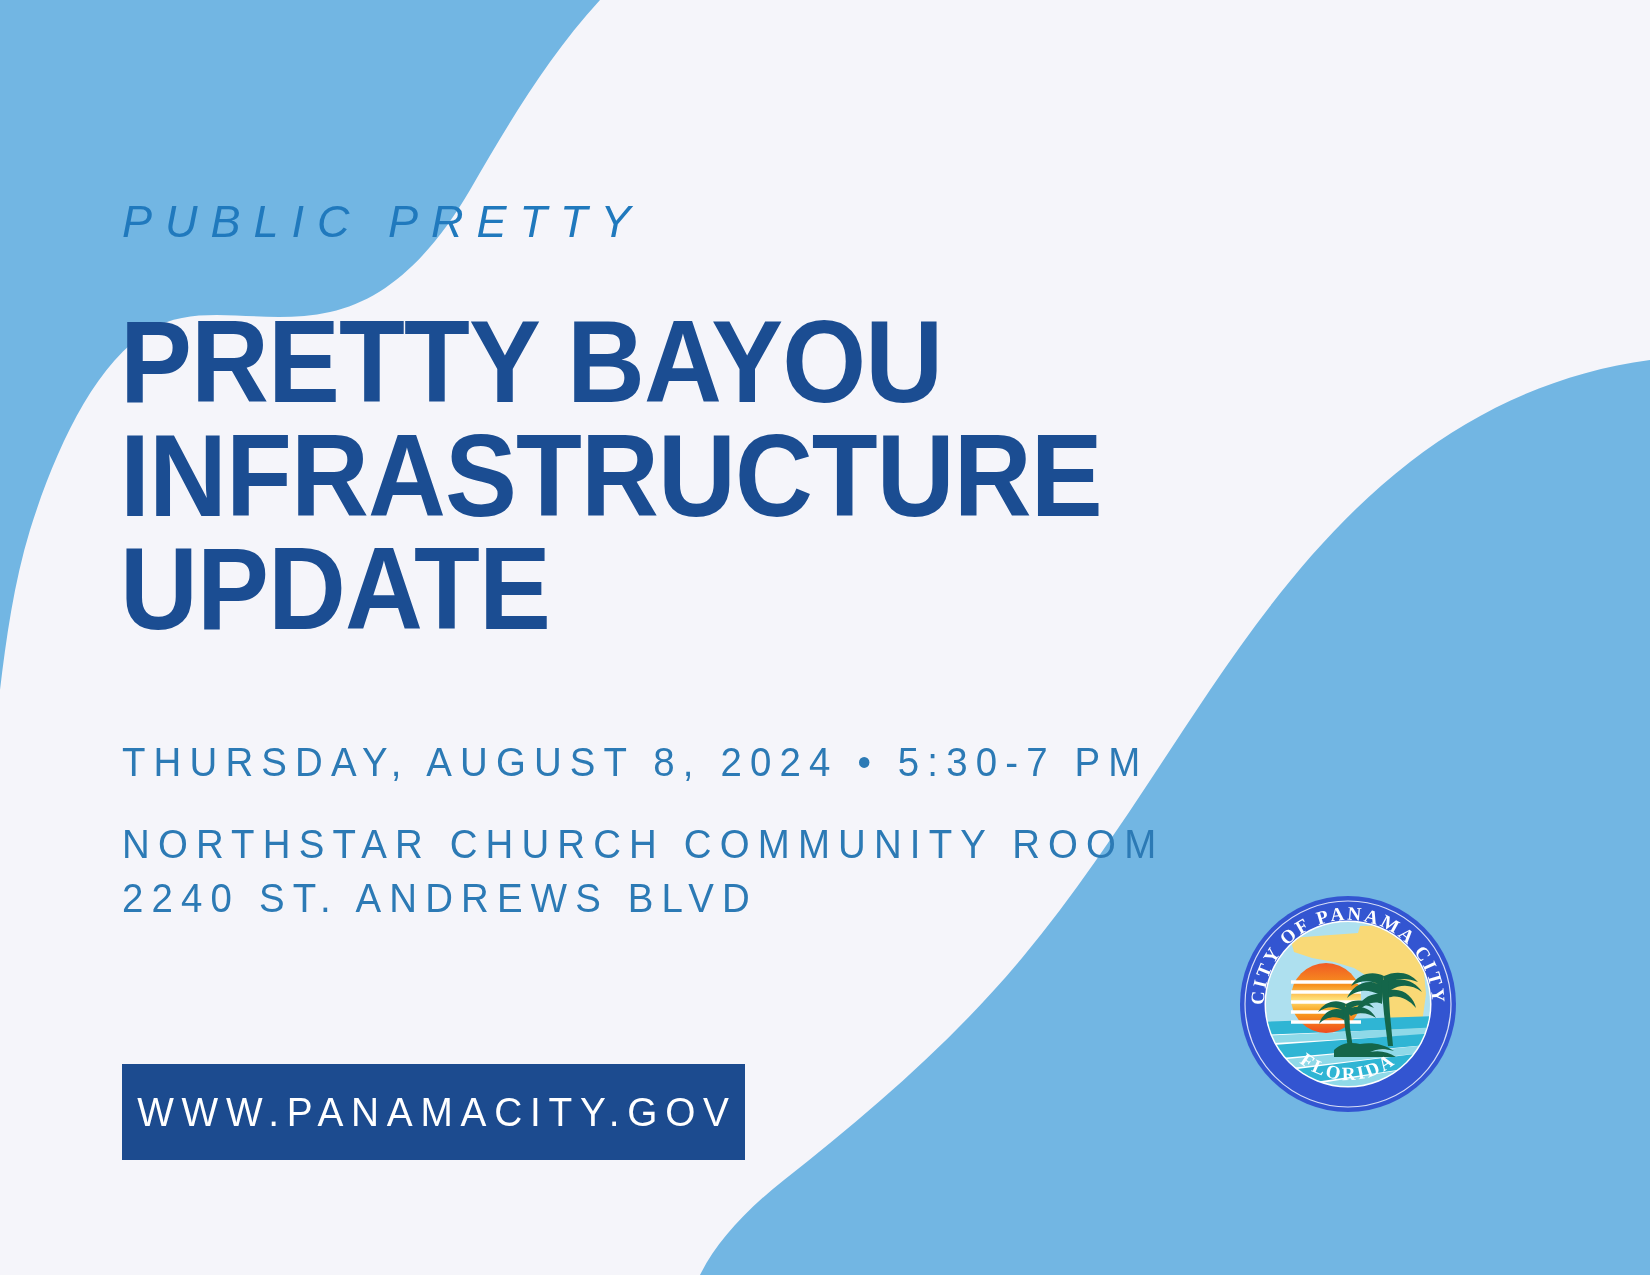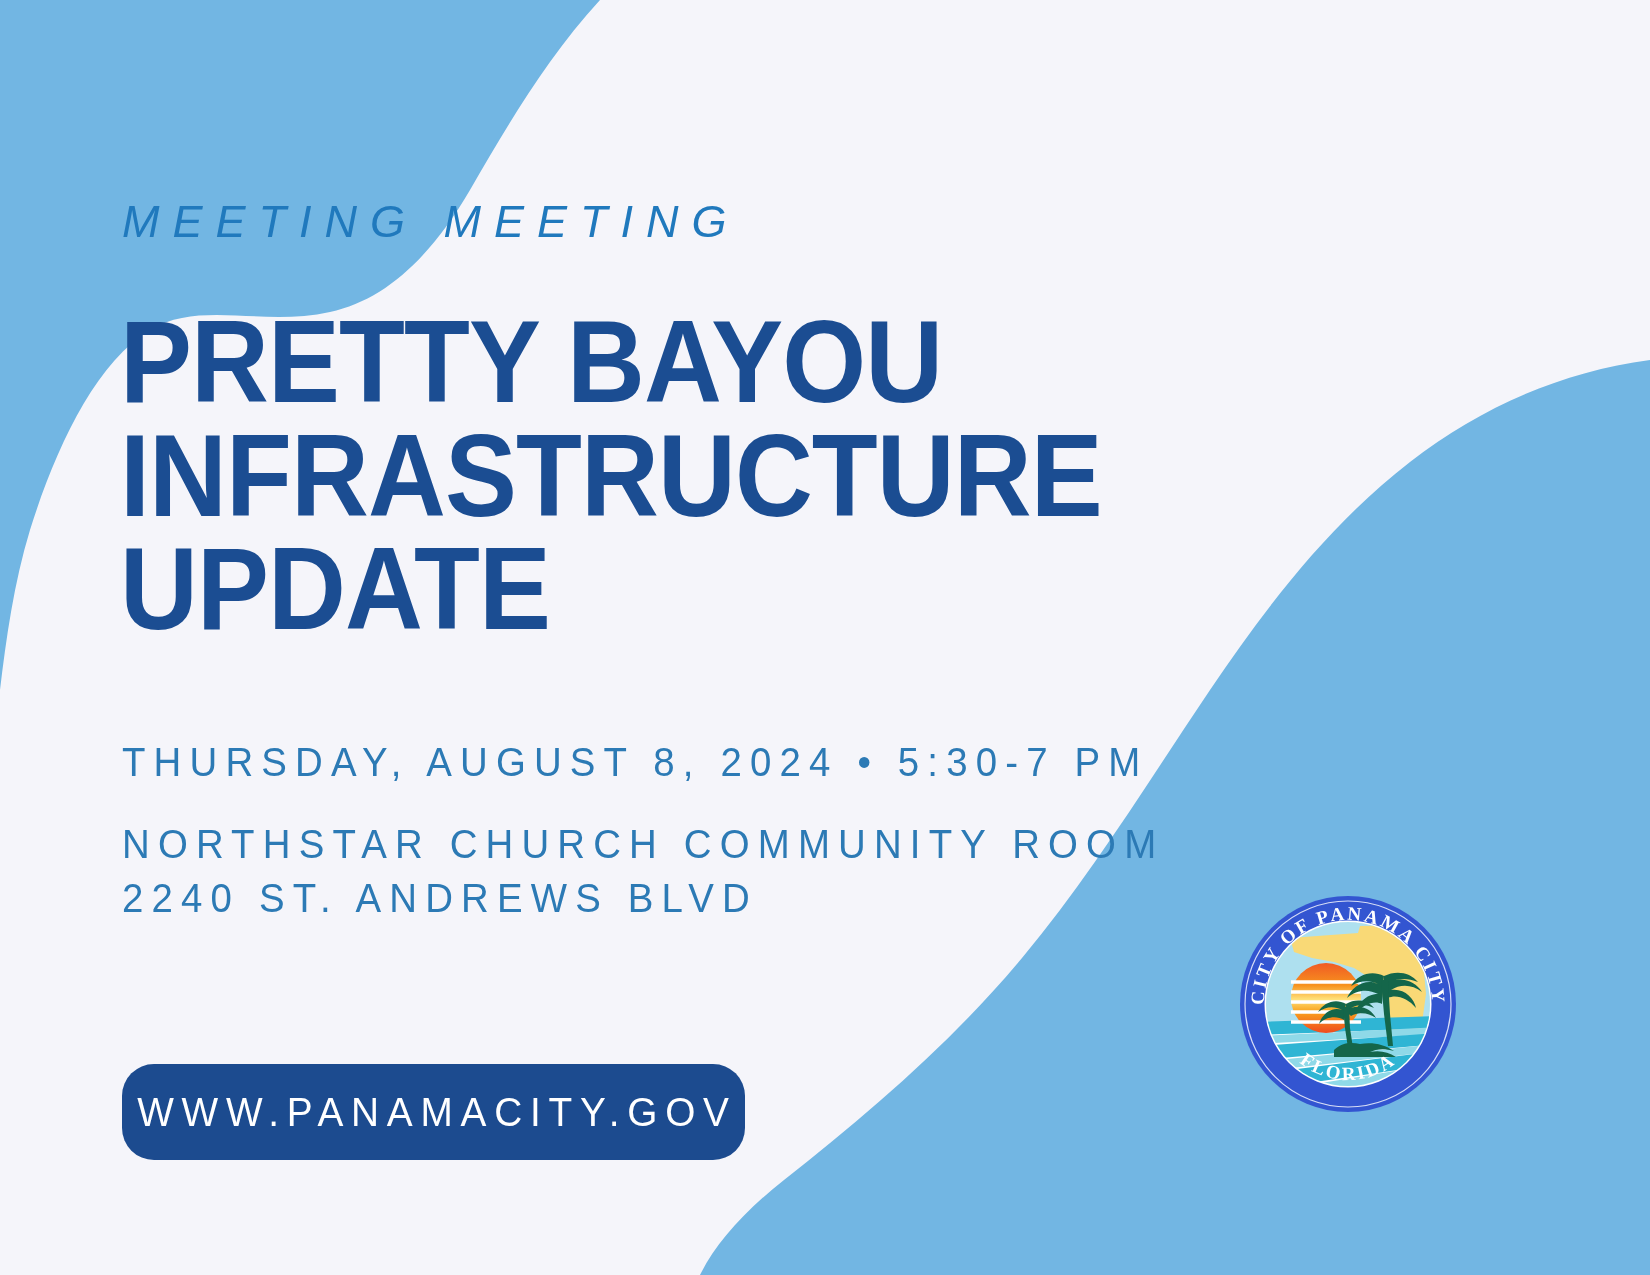--- a/index.html
+++ b/index.html
@@ -89,21 +89,20 @@
     left: 122px;
     top: 1064px;
     width: 623px;
     height: 96px;
     background: #1c4b8f;
     display: flex;
     align-items: center;
     justify-content: center;
     box-sizing: border-box;
     cursor: pointer;
-    border-radius: 32px;
   }
   .url-button .url-text {
     color: #ffffff;
     font-family: "Liberation Sans Narrow", "Liberation Sans", sans-serif;
     font-weight: 400;
     font-size: 40px;
     letter-spacing: 8px;
     padding-left: 8px;
     white-space: nowrap;
     transform: scaleX(0.97);
@@ -137,21 +136,21 @@
              C1560,372 1480,408 1410,462
              C1330,524 1268,604 1210,690
              C1148,782 1092,874 1022,958
              C952,1042 868,1114 784,1180
              C742,1213 715,1245 700,1275
              L1650,1275 Z"></path>
   </svg>
 
   <div class="content">
 
-    <div class="eyebrow">MEETING MEETING</div>
+    <div class="eyebrow">PUBLIC PRETTY</div>
 
     <div class="headline">
       <span class="hl-line">PRETTY BAYOU</span>
       <span class="hl-line">INFRASTRUCTURE</span>
       <span class="hl-line">UPDATE</span>
     </div>
 
     <div class="details">
       <span class="det-line det-when">THURSDAY, AUGUST 8, 2024 • 5:30-7 PM</span>
       <span class="det-line det-addr1">NORTHSTAR CHURCH COMMUNITY ROOM</span>

